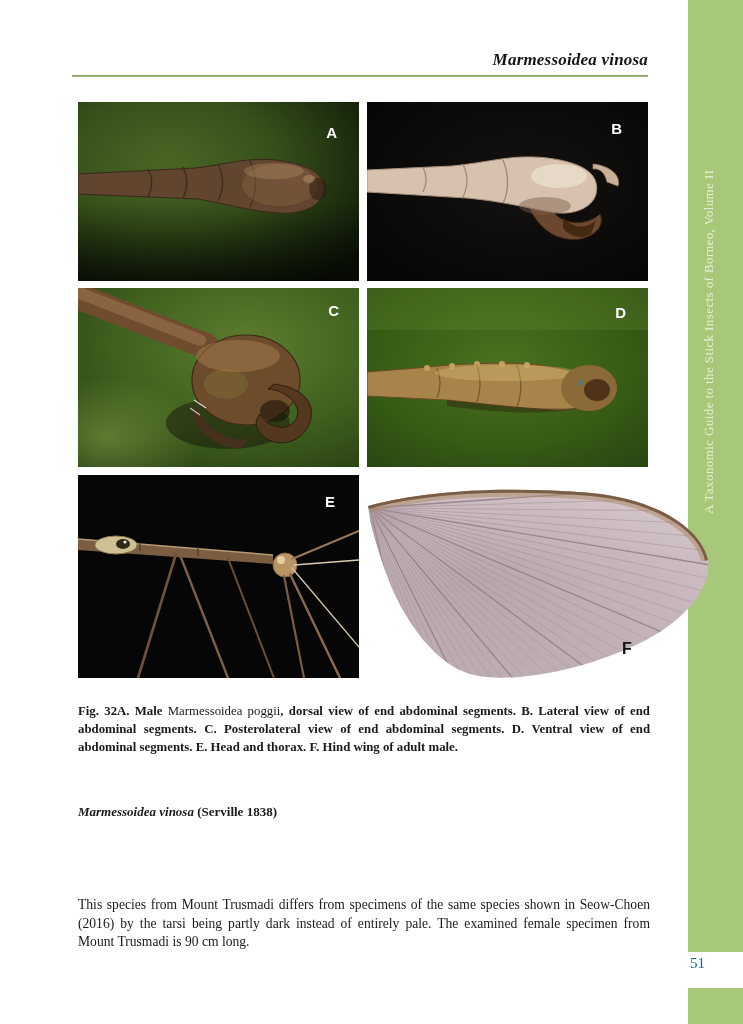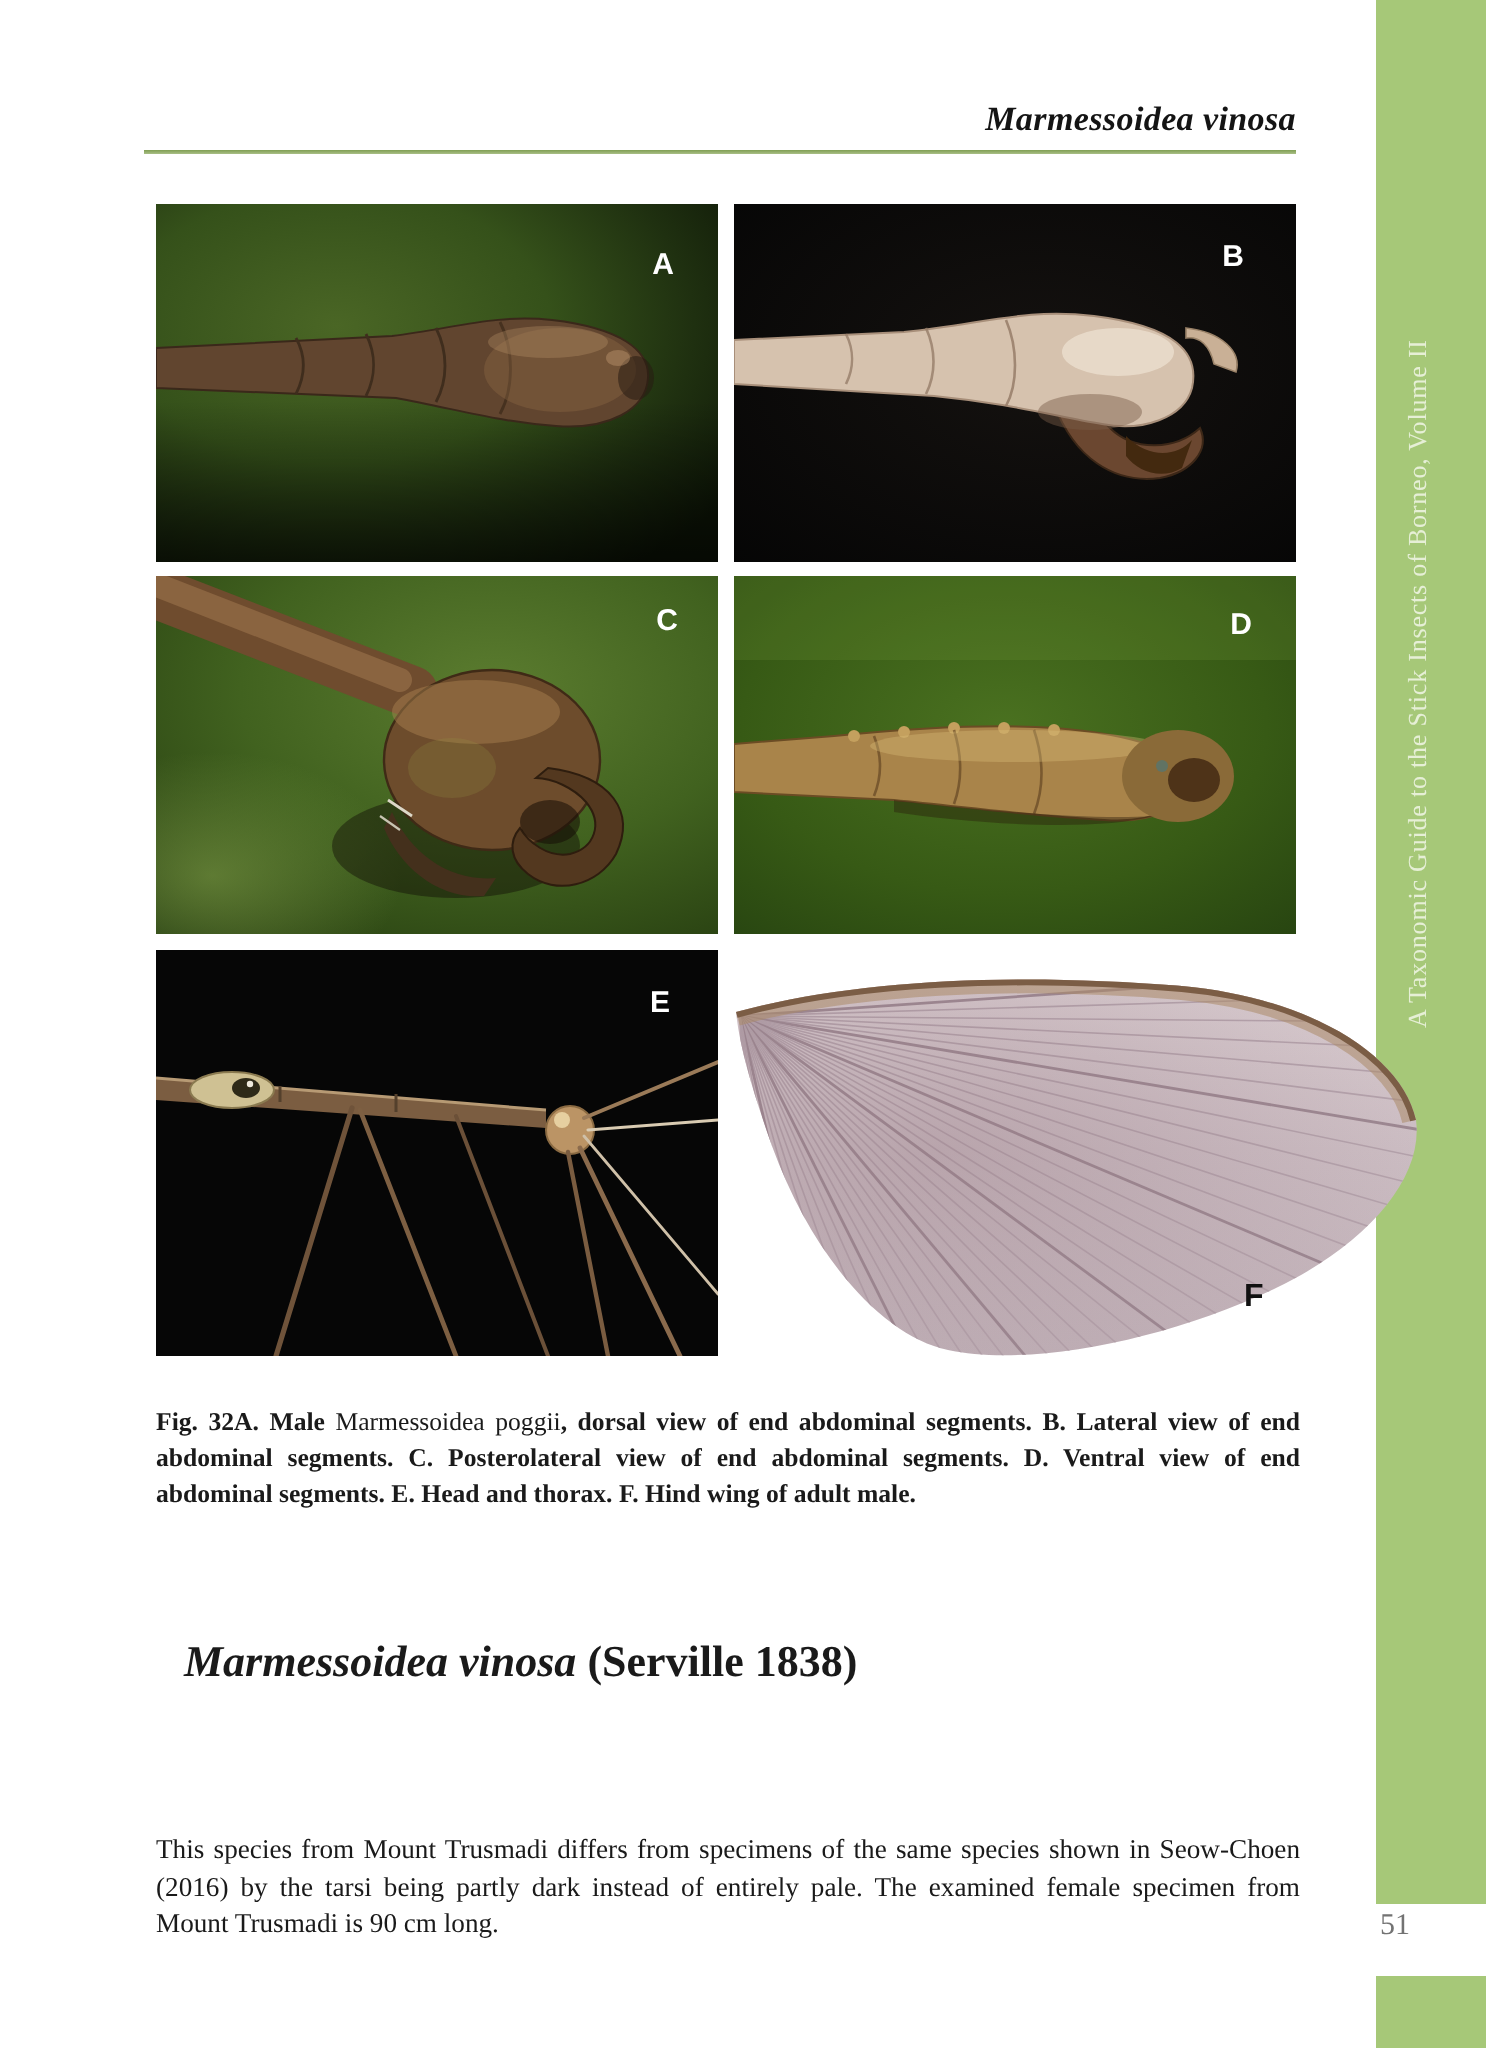--- a/index.html
+++ b/index.html
@@ -23,21 +23,21 @@
   }
   .sidebar-bottom{
     position:absolute;left:688px;top:988px;width:55px;height:36px;z-index:1;
   }
   .sidebar-title{
     position:absolute;left:13px;top:90px;height:424px;width:22px;
     writing-mode:vertical-rl;transform:rotate(180deg);
     font-size:13px;letter-spacing:.4px;white-space:nowrap;
   }
   .page-number{
-    position:absolute;left:690px;top:955px;font-size:15px;color:#737373;z-index:2;
+    position:absolute;left:690px;top:955px;font-size:15px;color:#0369a1;z-index:2;
   }
   
   .panel{position:absolute;overflow:hidden;}
   .panel svg{display:block;width:100%;height:100%;}
   .panel-label{
     position:absolute;color:#ffffff;
     font-family:"Liberation Sans", sans-serif;font-weight:bold;font-size:15px;
   }
   #panelA{left:78px;top:102px;width:281px;height:179px;}
   #panelB{left:367px;top:102px;width:281px;height:179px;}
@@ -48,27 +48,27 @@
   .label-f{
     position:absolute;left:622px;top:640px;color:#111;z-index:4;
     font-family:"Liberation Sans", sans-serif;font-weight:bold;font-size:16px;
   }
   
   .caption{
     position:absolute;left:78px;top:690px;width:572px;
     font-size:12.8px;line-height:1.4;text-align:justify;
   }
   .species-heading{
-    position:absolute;left:78px;top:804px;font-size:22px;margin:14px;
+    position:absolute;left:78px;top:804px;font-size:13px;margin:0;
   }
   .facts{
     position:absolute;left:78px;top:848px;font-size:13.5px;line-height:18px;
   }
   .description{
-    position:absolute;left:78px;top:916px;width:572px;
+    position:absolute;left:78px;top:896px;width:572px;
     font-size:13.6px;line-height:1.37;text-align:justify;margin:0;
   }
   .seg-n{font-weight:bold;font-style:normal;}
   .seg-b{font-weight:bold;}
   .seg-i{}
   .seg-bi{font-weight:bold;font-style:italic;}
 </style>
 </head>
 <body>
 

